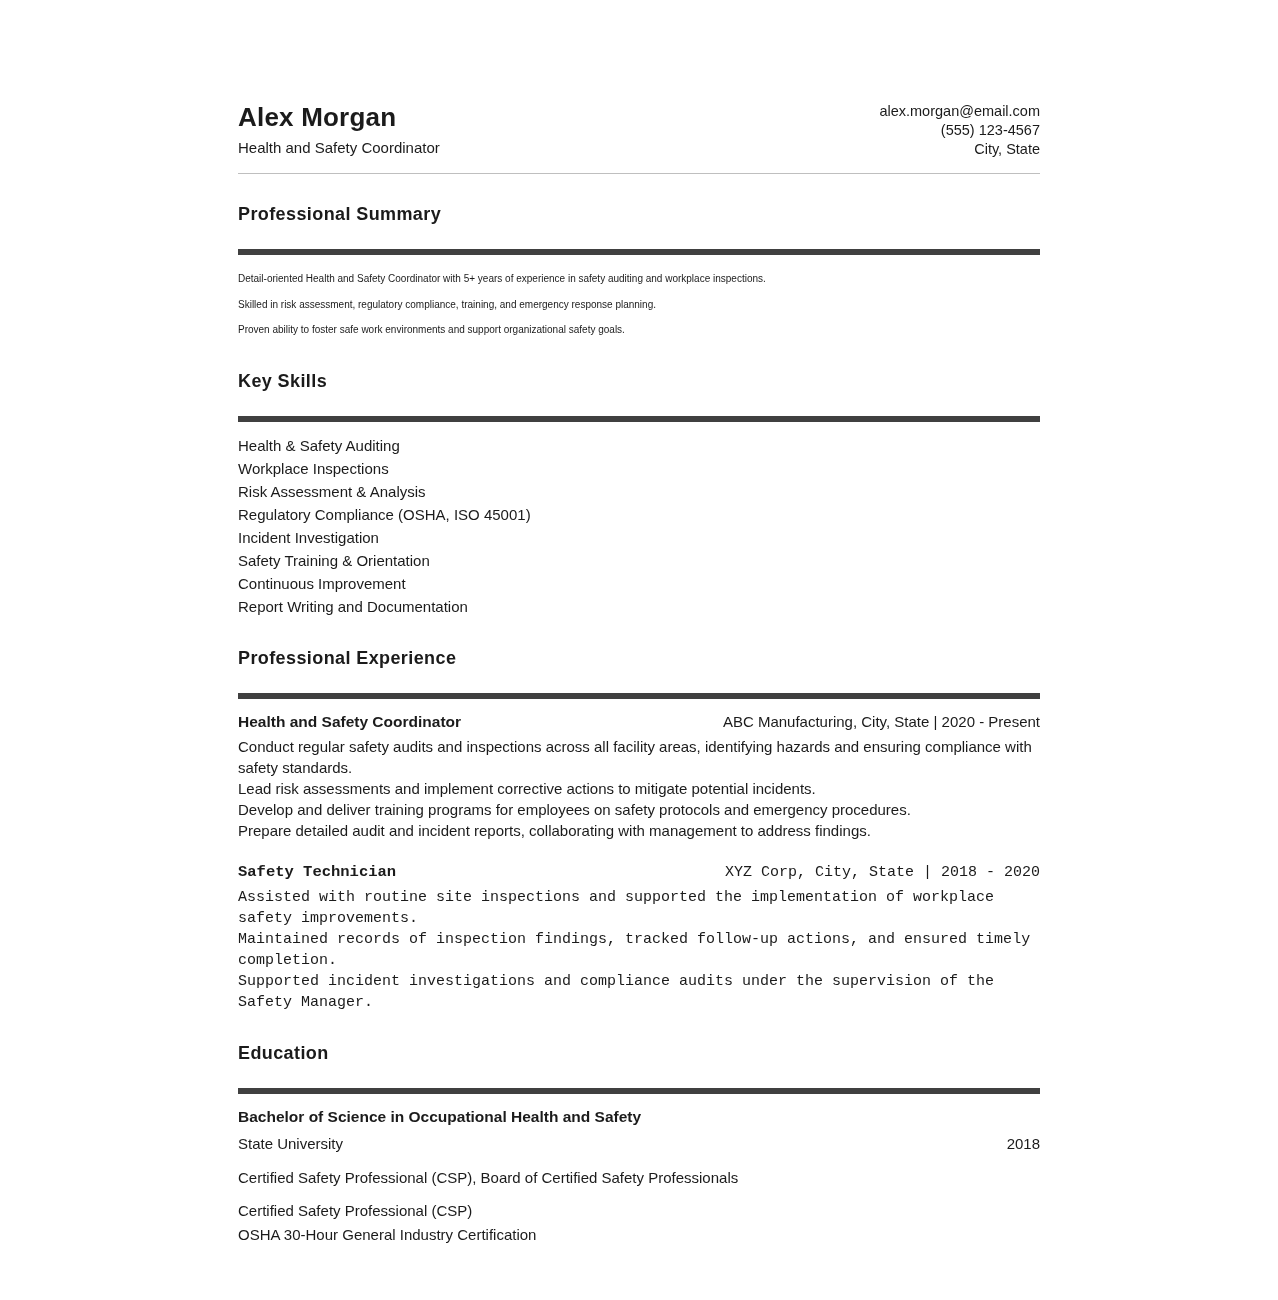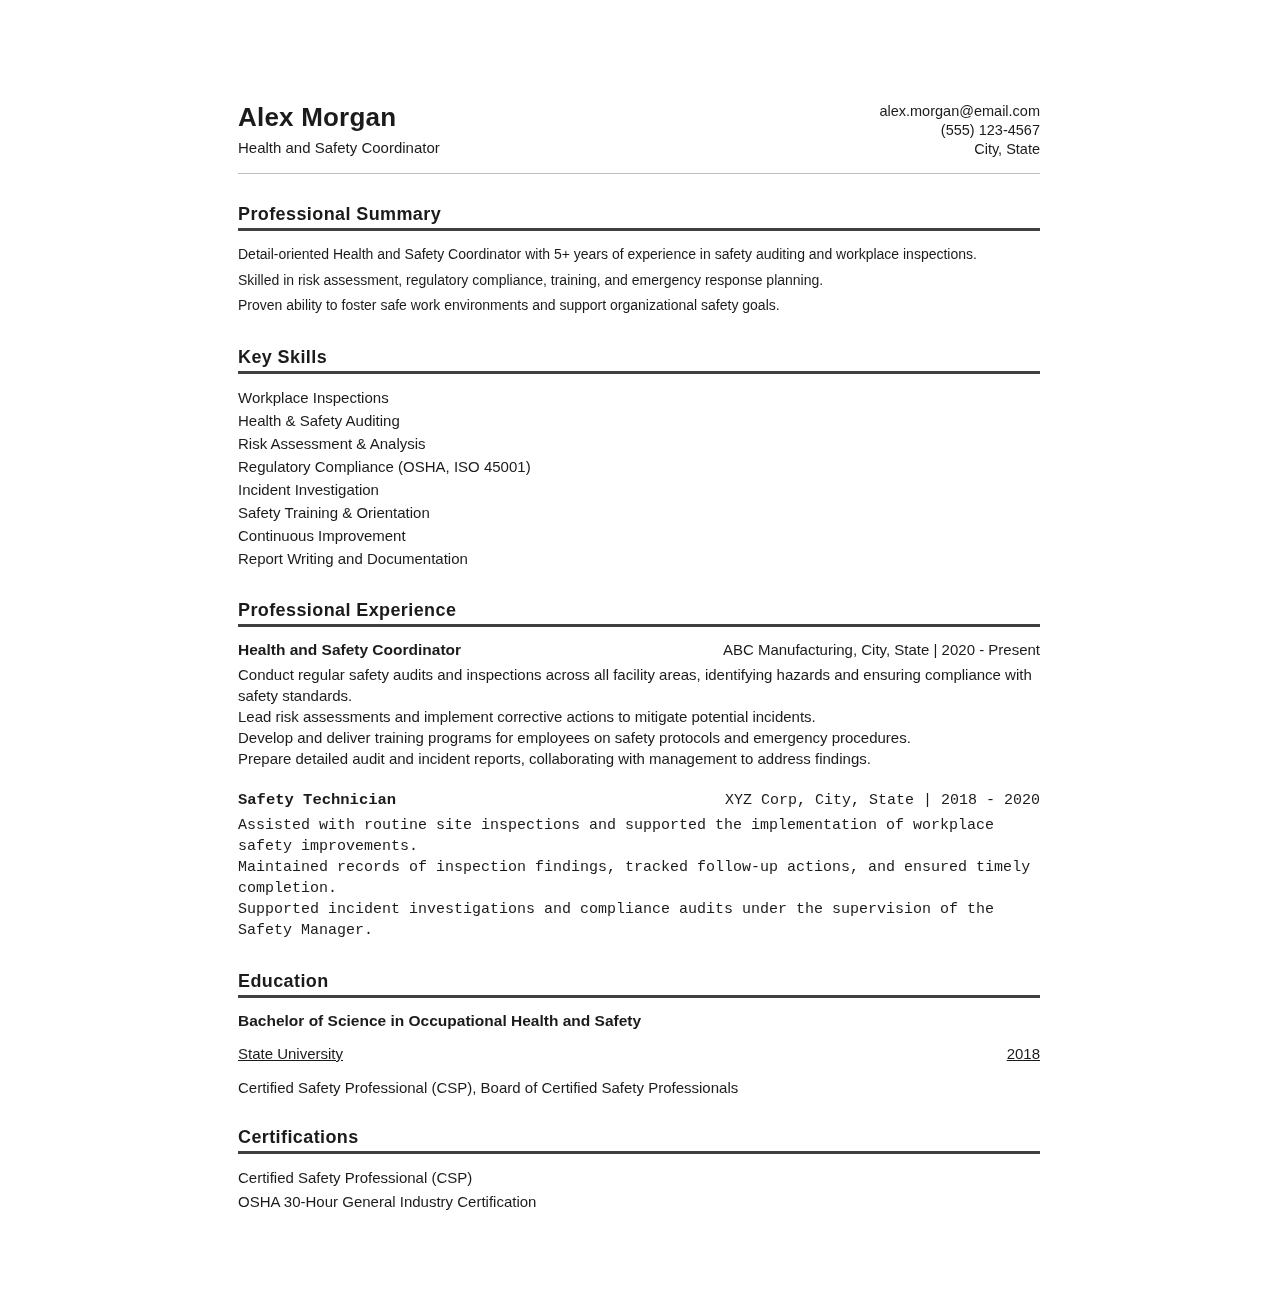--- a/index.html
+++ b/index.html
@@ -49,27 +49,27 @@
     border-top: 1px solid #bfbfbf;
     margin: 14px 0 0 0;
     height: 0;
   }
   
   .section-heading {
     font-size: 18px;
     font-weight: bold;
     letter-spacing: 0.4px;
     margin: 30px 0 0 0;
-    padding-bottom: 3px;
-    border-bottom: 3px solid #404040;
+    padding-bottom: 24px;
+    border-bottom: 6px solid #404040;
     line-height: 21px;
   }
   
   .paras .para {
-    font-size: 14px;
+    font-size: 10px;
     line-height: 21.5px;
     margin: 4px 0 0 0;
   }
   .paras .para:first-child { margin-top: 13px; }
   
   .skills { margin-top: 12px; }
   .skill {
     font-size: 15px;
     line-height: 23px;
   }
@@ -103,22 +103,21 @@
     font-weight: bold;
     margin-top: 13px;
     line-height: 19px;
   }
   .edu-row {
     display: flex;
     justify-content: space-between;
     align-items: flex-end;
     font-size: 15px;
     line-height: 19px;
-    margin-top: 14px;
-    text-decoration: underline;
+    margin-top: 8px;
   }
   .edu-note {
     font-size: 15px;
     line-height: 19px;
     margin-top: 15px;
   }
   
   .certs { margin-top: 12px; }
   .cert {
     font-size: 15px;
@@ -149,22 +148,22 @@
     <div class="paras">
         <p class="para">Detail-oriented Health and Safety Coordinator with 5+ years of experience in safety auditing and workplace inspections.</p>
         <p class="para">Skilled in risk assessment, regulatory compliance, training, and emergency response planning.</p>
         <p class="para">Proven ability to foster safe work environments and support organizational safety goals.</p>
       </div>
   </section>
 
   <section>
     <h2 class="section-heading">Key Skills</h2>
     <div class="skills">
+        <div class="skill">Health &amp; Safety Auditing</div>
         <div class="skill">Workplace Inspections</div>
-        <div class="skill">Health &amp; Safety Auditing</div>
         <div class="skill">Risk Assessment &amp; Analysis</div>
         <div class="skill">Regulatory Compliance (OSHA, ISO 45001)</div>
         <div class="skill">Incident Investigation</div>
         <div class="skill">Safety Training &amp; Orientation</div>
         <div class="skill">Continuous Improvement</div>
         <div class="skill">Report Writing and Documentation</div>
       </div>
   </section>
 
   <section>
@@ -200,20 +199,19 @@
     <h2 class="section-heading">Education</h2>
     <div class="degree">Bachelor of Science in Occupational Health and Safety</div>
     <div class="edu-row">
       <span>State University</span>
       <span>2018</span>
     </div>
     <div class="edu-note">Certified Safety Professional (CSP), Board of Certified Safety Professionals</div>
   </section>
 
   <section>
-    <h2 class="section-heading">Certifications</h2>
     <div class="certs">
         <div class="cert">Certified Safety Professional (CSP)</div>
         <div class="cert">OSHA 30-Hour General Industry Certification</div>
       </div>
   </section>
 
 </div>
 
 </body></html>

